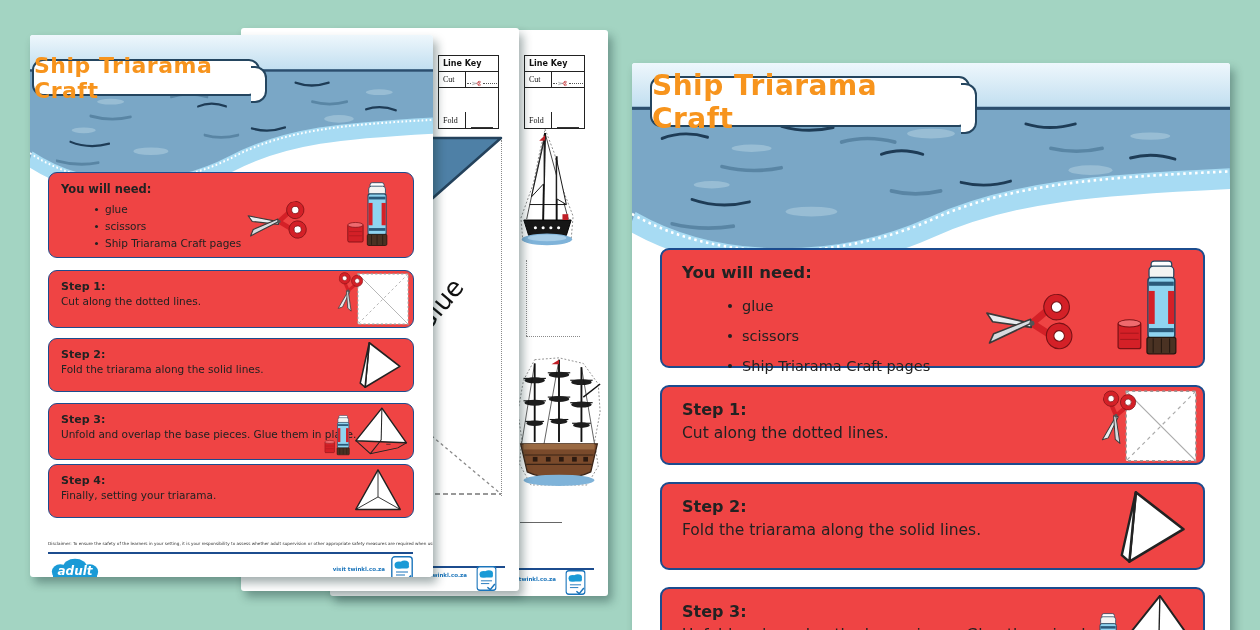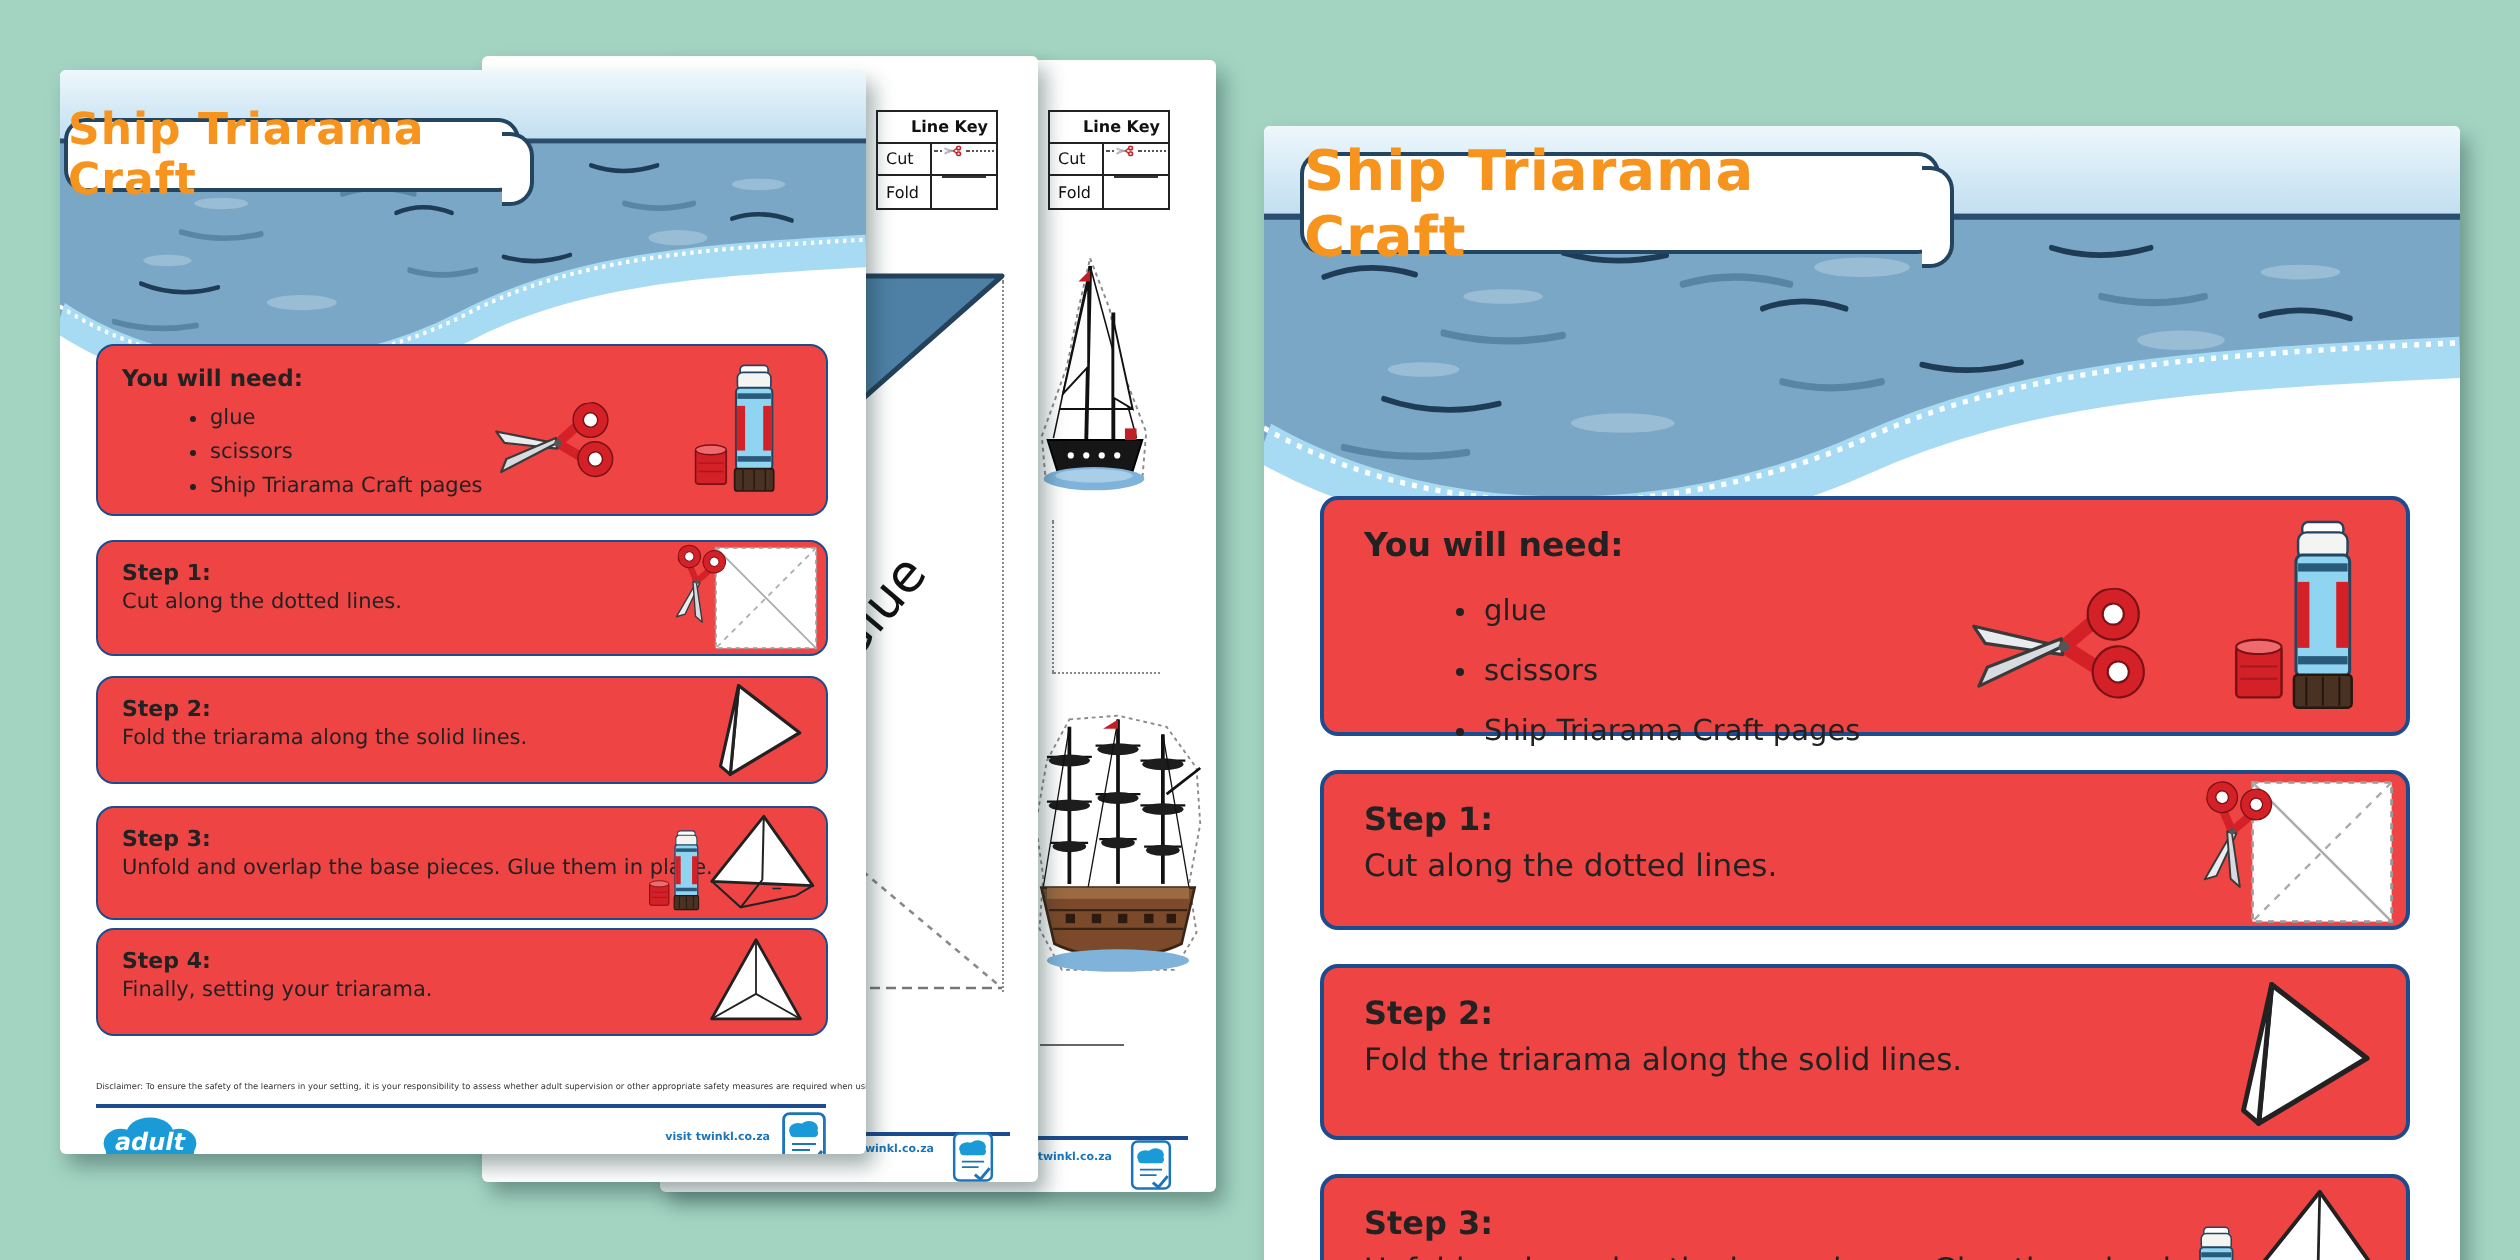--- a/index.html
+++ b/index.html
@@ -90,23 +90,23 @@
   }
   #page-left .visit-text { right:48px; top:531px; }
   .badge { position:absolute; }
   #page-left .badge { right:20px; top:521px; width:22px; height:27px; }
 
   
   .linekey {
     position:absolute; width:61px; background:#fff;
     border:1.3px solid #222; font-size:8px; color:#111;
   }
-  .lk-title { padding:3px 4px; border-bottom:1.3px solid #222; font-weight:bold;text-align:right; }
-  .lk-row { display:flex; border-bottom:1.3px solid #222; height:16px; align-items:flex-start; }
-  .lk-row:last-child { border-bottom:none; }
+  .lk-title { padding:3px 4px; border-bottom:1.3px solid #222; font-weight:bold; }
+  .lk-row { display:flex; border-bottom:1.3px solid #222; height:16px; align-items:flex-end;font-family:Liberation Serif, serif; }
+  .lk-row:last-child { border-bottom:none;margin-top:24px; }
   .lk-label { width:27px; border-right:1.3px solid #222; padding-left:4px; align-self:stretch; display:flex; align-items:center; }
   .lk-sym { flex:1; display:flex; align-items:center; justify-content:center; gap:1px; }
   .dotseg { border-bottom:1.4px dotted #555; height:1px; }
   .solidseg { border-bottom:1.4px solid #333; height:1px; width:22px; }
 
   .glue-rot {
     position:absolute; font-size:26px; color:#111;
     transform:rotate(-50deg);
   }
   .vdot { position:absolute; border-left:1.5px dotted #8a8a8a; width:0; }

